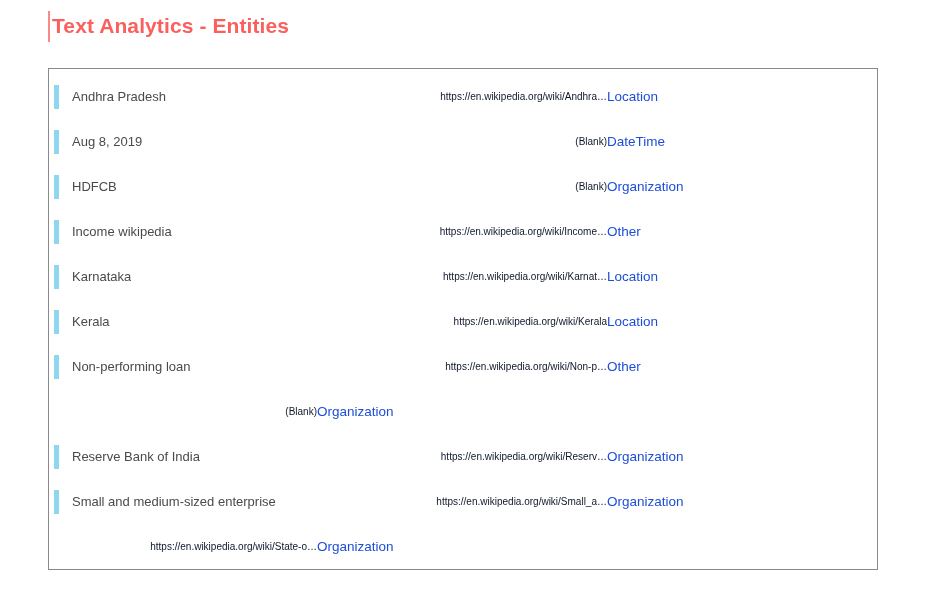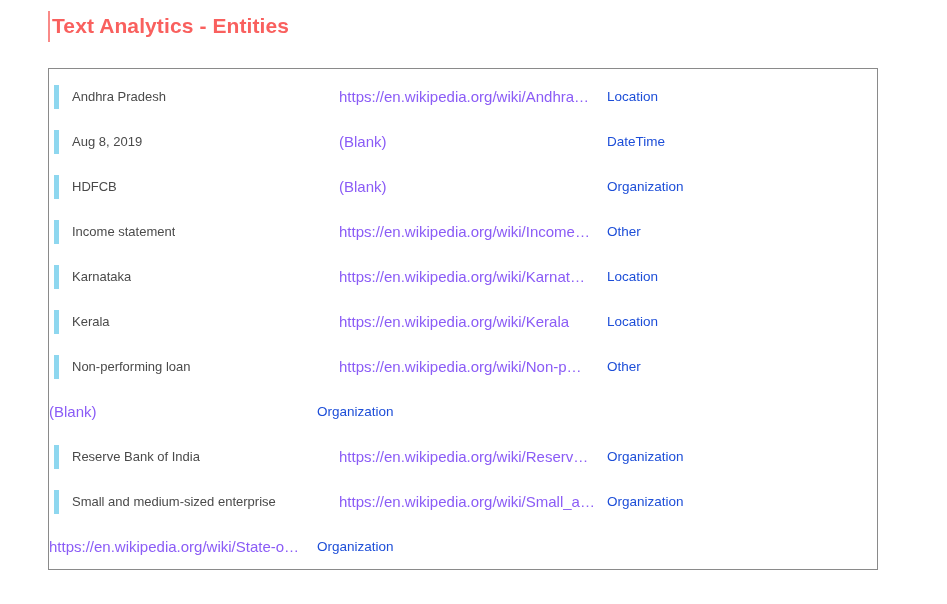--- a/index.html
+++ b/index.html
@@ -87,25 +87,26 @@
   .entity-text {
     margin-left: 13px;
     font-size: 13px;
     color: #4a4a4a;
     white-space: nowrap;
     overflow: hidden;
   }
   .cell-url {
     width: 268px;
     flex: 0 0 268px;
-    font-size: 15px;
-    color: #8b5cf6;
-    white-space: nowrap;
-    overflow: hidden;
-    box-sizing: border-box;
+    font-size: 10px;
+    color: #0f172a;
+    white-space: nowrap;
+    overflow: hidden;
+    box-sizing: border-box;
+    text-align: right;
   }
   .cell-type {
     flex: 1 1 auto;
     font-size: 13.5px;
     color: #1d4ed8;
     white-space: nowrap;
     overflow: hidden;
     box-sizing: border-box;
   }
 </style>
@@ -141,21 +142,21 @@
           <div class="cell-entity">
             <div class="bar"></div>
             <span class="entity-text">HDFCB</span>
           </div>
           <div class="cell-url">(Blank)</div>
           <div class="cell-type">Organization</div>
         </div>
         <div class="row">
           <div class="cell-entity">
             <div class="bar"></div>
-            <span class="entity-text">Income statement</span>
+            <span class="entity-text">Income wikipedia</span>
           </div>
           <div class="cell-url">https://en.wikipedia.org/wiki/Income…</div>
           <div class="cell-type">Other</div>
         </div>
         <div class="row">
           <div class="cell-entity">
             <div class="bar"></div>
             <span class="entity-text">Karnataka</span>
           </div>
           <div class="cell-url">https://en.wikipedia.org/wiki/Karnat…</div>

